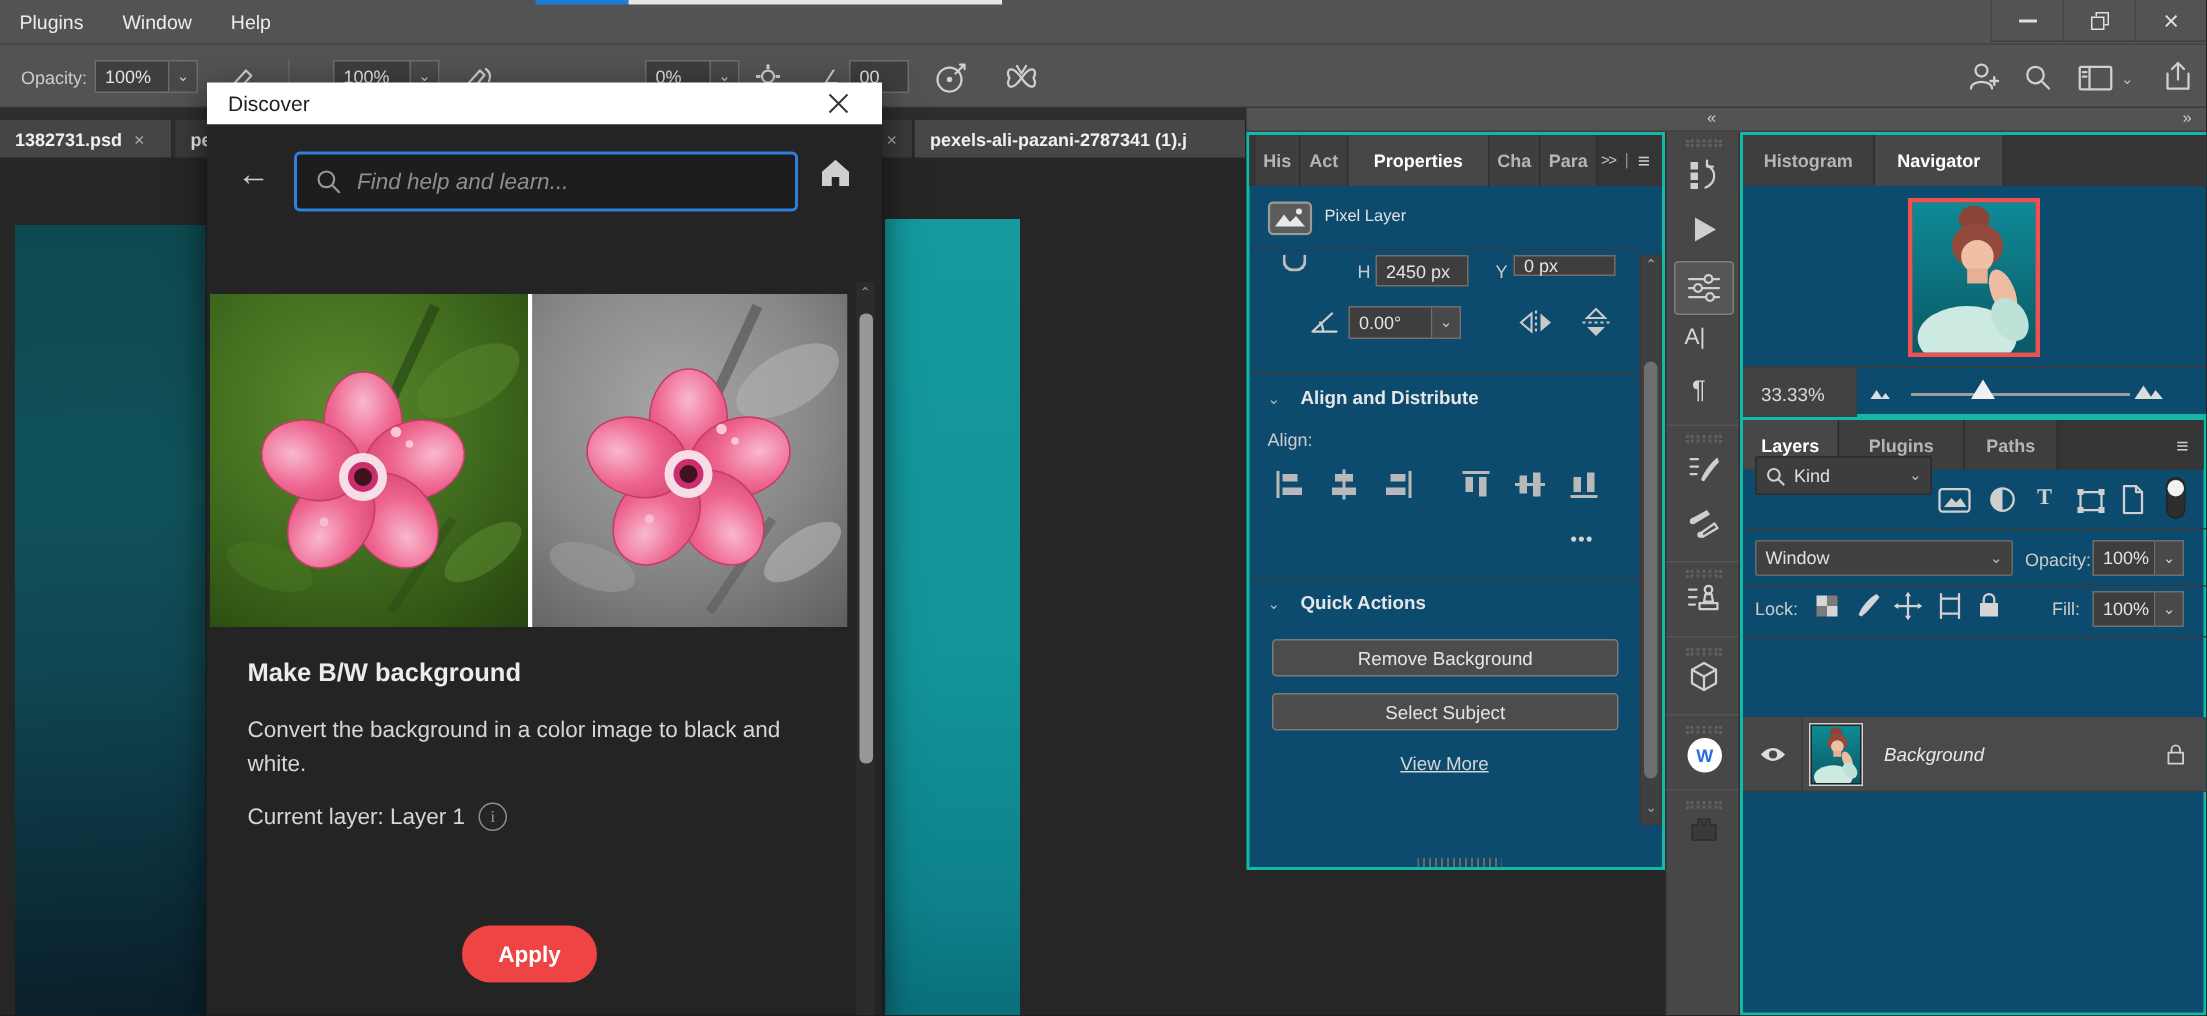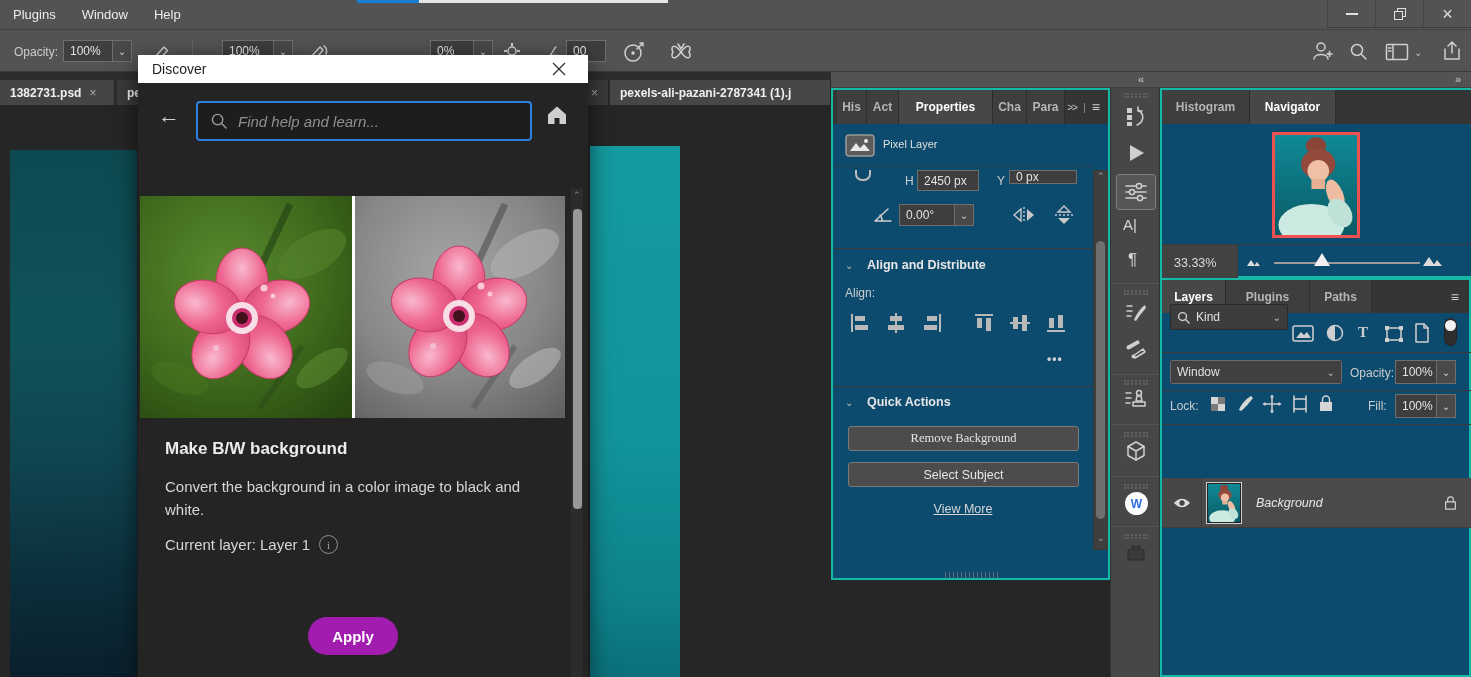--- a/index.html
+++ b/index.html
@@ -60,21 +60,21 @@
   .c-bl { left:-2px; bottom:-2px; border-left:2px solid #fff; border-bottom:2px solid #fff; }
   .c-br { right:-2px; bottom:-2px; border-right:2px solid #fff; border-bottom:2px solid #fff; }
 
   
   .discover { left:138px; top:55px; width:450px; height:622px; z-index:50; box-shadow:0 6px 22px rgba(0,0,0,.6); }
   .disc-title { height:28px; background:#ffffff; color:#1e1e1e; font-size:14px; display:flex; align-items:center; padding:0 14px; }
   .disc-body { position:relative; height:594px; background:#242424; }
   .searchbox { position:absolute; left:58px; top:18px; width:336px; height:40px; background:#1d1d1d; border:2px solid #2d7fe0; border-radius:4px; display:flex; align-items:center; padding:0 12px; gap:10px; }
   .searchbox input { flex:1; background:transparent; border:0; outline:none; color:#cfcfcf; font-size:15px; font-style:italic; font-family:"Liberation Sans", sans-serif; }
   .searchbox input::placeholder { color:#8f8f8f; font-style:italic; }
-  .applybtn { position:absolute; left:170px; top:534px; width:90px; height:38px; border-radius:19px; background:#a21caf; border:0; color:#fff; font-size:15px; font-weight:bold; font-family:"Liberation Sans", sans-serif; cursor:pointer; }
+  .applybtn { position:absolute; left:170px; top:534px; width:90px; height:38px; border-radius:19px; background:#ef4444; border:0; color:#fff; font-size:15px; font-weight:bold; font-family:"Liberation Sans", sans-serif; cursor:pointer; }
   .tri-up { width:0; height:0; border-left:8px solid transparent; border-right:8px solid transparent; border-bottom:13px solid #f0f0f0; }
 </style>
 </head>
 <body>
 
 <div id="root">
 
   <svg width="0" height="0" style="position:absolute" aria-hidden="true">
     <defs>
       <radialGradient id="greenBg" cx="40%" cy="35%" r="85%">
@@ -330,21 +330,21 @@
     <svg class="abs" style="left:212px;top:222px" width="22" height="22" viewBox="0 0 22 22" fill="#b9b9b9">
         <rect x="2" y="18" width="18" height="2"></rect>
         <rect x="4" y="6" width="5" height="10"></rect>
         <rect x="13" y="3" width="5" height="13"></rect>
       </svg>
     <span class="abs" style="left:214px;top:262px;color:#d2d2d2;font-size:12px;font-weight:bold;letter-spacing:1px">•••</span>
     <div class="divid abs" style="left:1px;top:296px;width:258px"></div>
 
     <span class="abs chev" style="left:12px;top:307px">⌄</span>
     <span class="abs sechead" style="left:34px;top:305px">Quick Actions</span>
-    <button class="qabtn abs" style="left:15px;top:336px;width:231px;height:25px;font-family:Liberation Serif, serif">Remove Background</button>
+    <button class="qabtn abs" style="left:15px;top:336px;width:231px;height:25px;font-family:Liberation Sans, sans-serif">Remove Background</button>
     <button class="qabtn abs" style="left:15px;top:372px;width:231px;height:25px;font-family:inherit">Select Subject</button>
     <span class="abs" style="left:0;top:412px;width:260px;text-align:center;font-size:12.5px;color:#d5d5d5;text-decoration:underline">View More</span>
 
     <div class="scrolltrack abs" style="left:260px;top:80px;width:15px;height:380px">
       <span class="abs" style="left:3px;top:0px;font-size:9px;color:#a5a5a5">⌃</span>
       <div class="scrollthumb abs" style="left:2px;top:70px;width:9px;height:278px"></div>
       <span class="abs" style="left:3px;top:362px;font-size:9px;color:#a5a5a5">⌄</span>
     </div>
     <div class="abs" style="left:112px;top:482px;width:56px;height:6px;background:repeating-linear-gradient(90deg,#6a6a6a 0 1px,transparent 1px 4px)"></div>
   </div>

